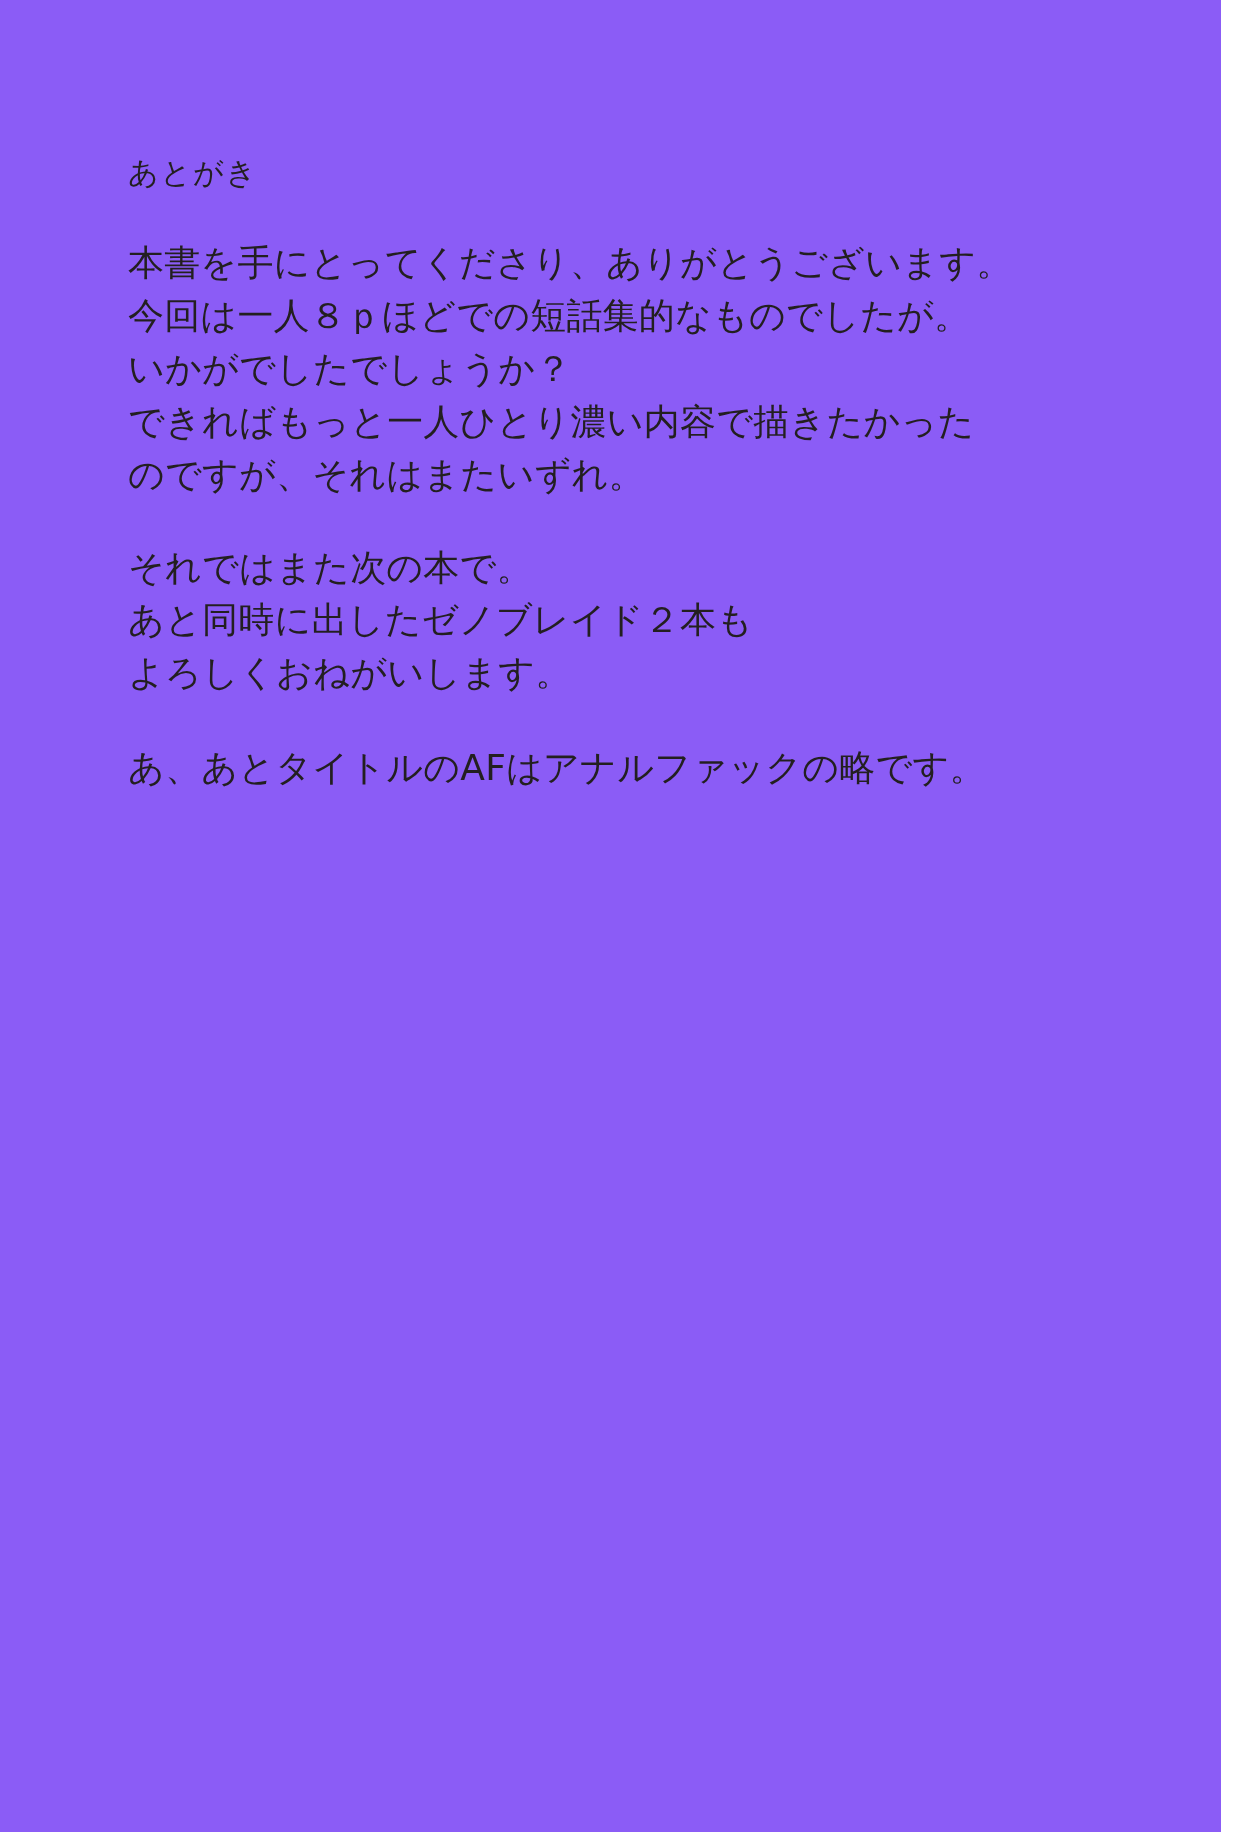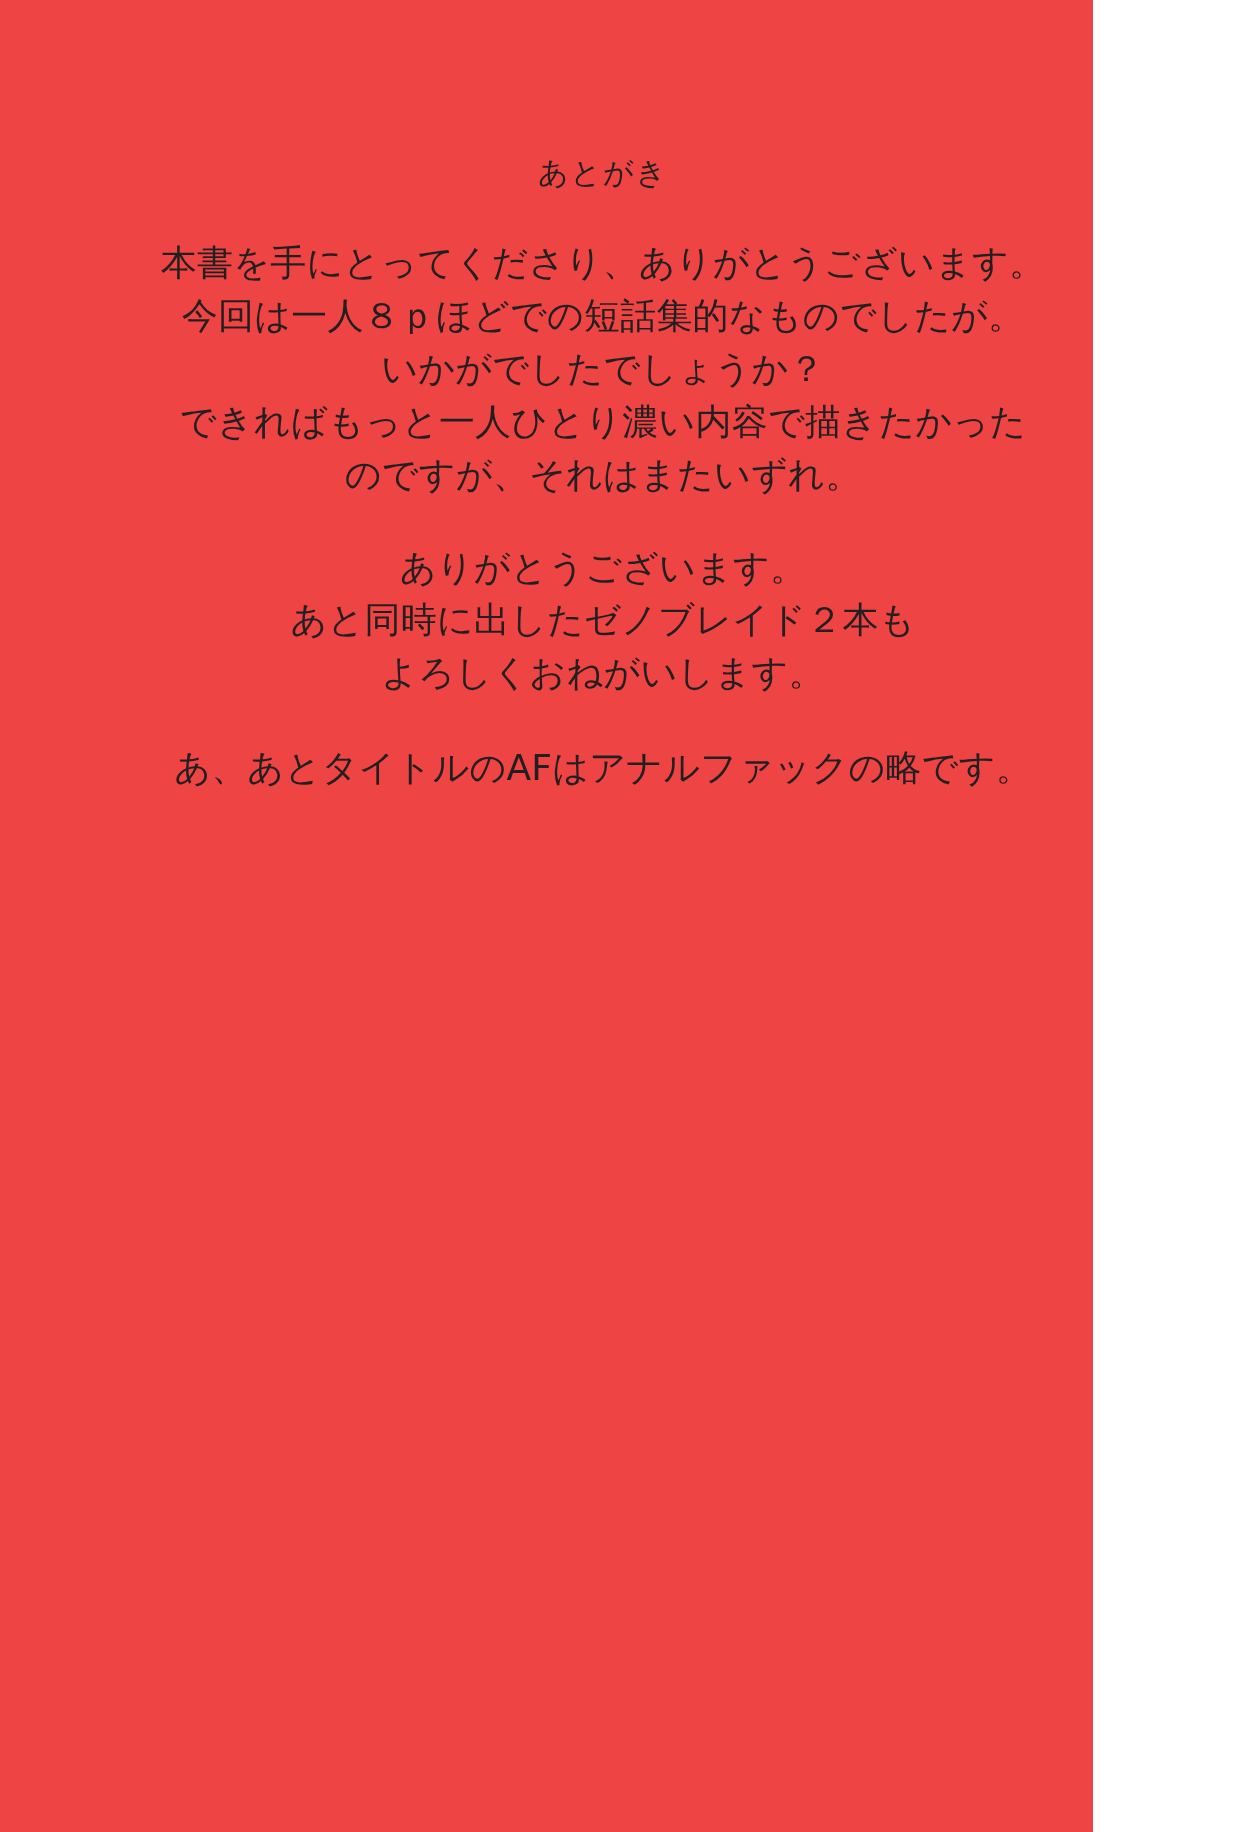--- a/index.html
+++ b/index.html
@@ -12,24 +12,23 @@
     height: 1832px;
     position: relative;
     overflow: hidden;
     font-family: "DejaVu Sans", "Liberation Sans", sans-serif;
     color: #231f20;
   }
   .page {
     position: absolute;
     left: 0;
     top: 0;
-    width: 1093px;
+    width: 1221px;
     height: 1832px;
-    background: #ef4444;
-    text-align: center;
+    background: #8b5cf6;
   }
   .content {
     position: absolute;
     left: 128px;
     top: 155px;
     width: 950px;
   }
   .afterword-heading {
     font-size: 30px;
     line-height: 1.2;
@@ -57,18 +56,18 @@
 <body>
 
 <div class="page">
   <div class="content">
     <div class="afterword-heading">あとがき</div>
     <div class="para">本書を手にとってくださり、ありがとうございます。
 今回は一人８ｐほどでの短話集的なものでしたが。
 いかがでしたでしょうか？
 できればもっと一人ひとり濃い内容で描きたかった
 のですが、それはまたいずれ。</div>
-    <div class="para para-gap-small">ありがとうございます。
+    <div class="para para-gap-small">それではまた次の本で。
 あと同時に出したゼノブレイド２本も
 よろしくおねがいします。</div>
     <div class="para">あ、あとタイトルのAFはアナルファックの略です。</div>
   </div>
 </div>
 
 </body></html>

